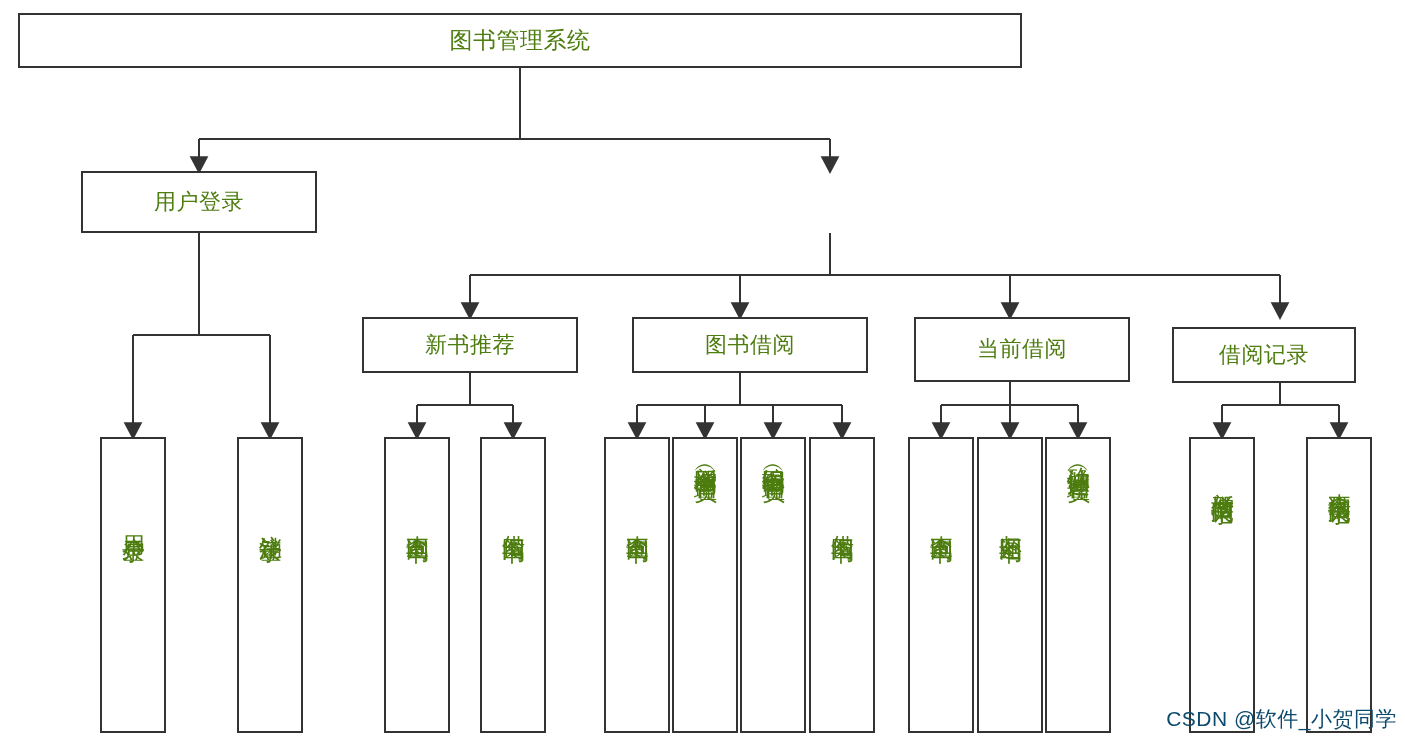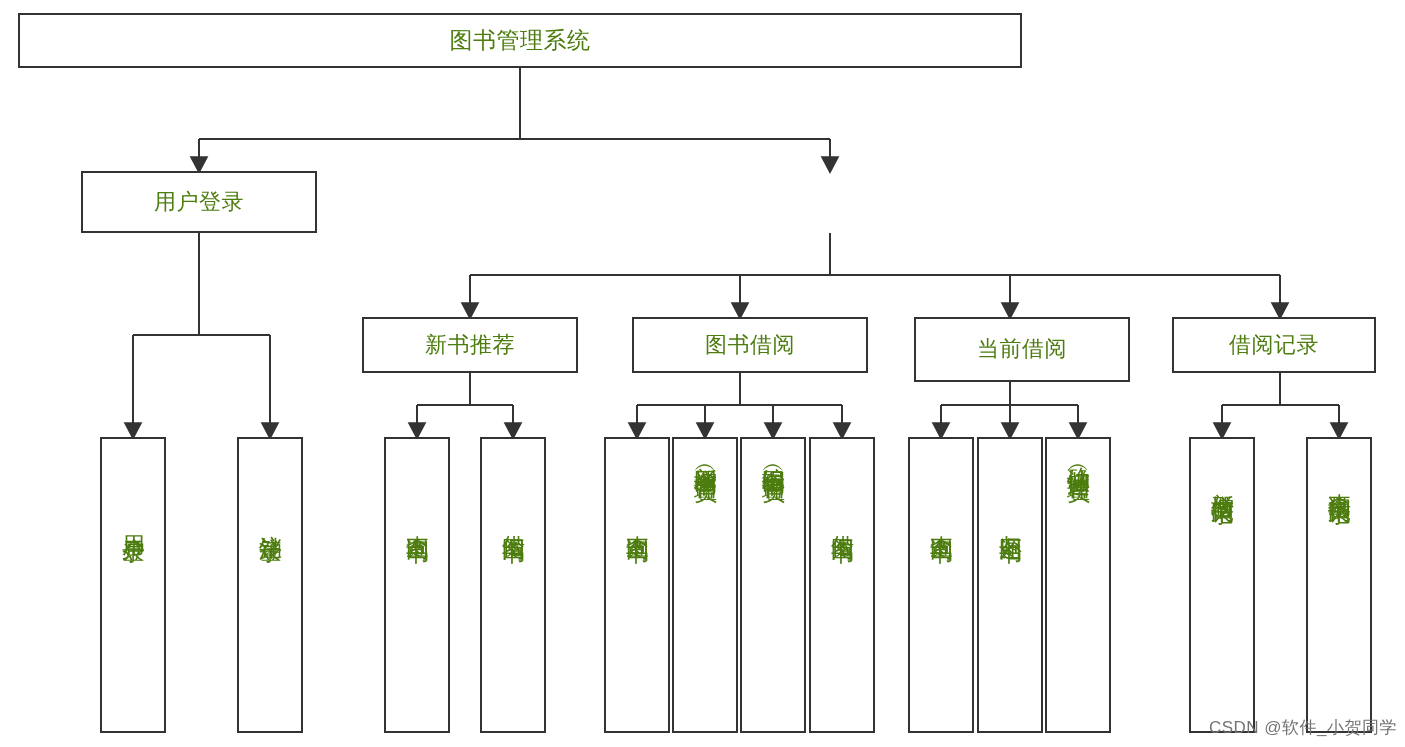--- a/index.html
+++ b/index.html
@@ -72,23 +72,23 @@
     text-orientation: upright;
     font-size: 23px;
     line-height: 1.12;
     letter-spacing: 2px;
     white-space: nowrap;
   }
 
   #watermark {
     position: absolute;
     right: 8px;
-    bottom: 8px;
-    font-size: 17px;
-    color: #737373;
+    bottom: 14px;
+    font-size: 21px;
+    color: #0c4a6e;
     letter-spacing: 0.5px;
     white-space: nowrap;
   }
 </style>
 </head>
 <body>
 
 <div id="diagram-root">
 
   <svg id="edges-layer" viewBox="0 0 1405 747" width="1405" height="747" xmlns="http://www.w3.org/2000/svg">
@@ -165,21 +165,21 @@
 
   <div class="node horiz" style="left:362px; top:317px; width:216px; height:56px;font-family:Liberation Serif, serif;">
     <span class="node-label">新书推荐</span>
   </div>
   <div class="node horiz" style="left:632px; top:317px; width:236px; height:56px;">
     <span class="node-label">图书借阅</span>
   </div>
   <div class="node horiz" style="left:902px; top:317px; width:216px; height:65px;margin-left:12px;">
     <span class="node-label">当前借阅</span>
   </div>
-  <div class="node horiz" style="left:1172px; top:317px; width:204px; height:56px;">
+  <div class="node horiz" style="left:1172px; top:327px; width:184px; height:56px;">
     <span class="node-label">借阅记录</span>
   </div>
 
   <div class="node vert" style="left:100px; top:437px; width:66px; height:296px; padding-top:78px;">
     <span class="node-label">用户登录</span>
   </div>
   <div class="node vert" style="left:237px; top:437px; width:66px; height:296px; padding-top:78px;">
     <span class="node-label">注销登录</span>
   </div>
 

